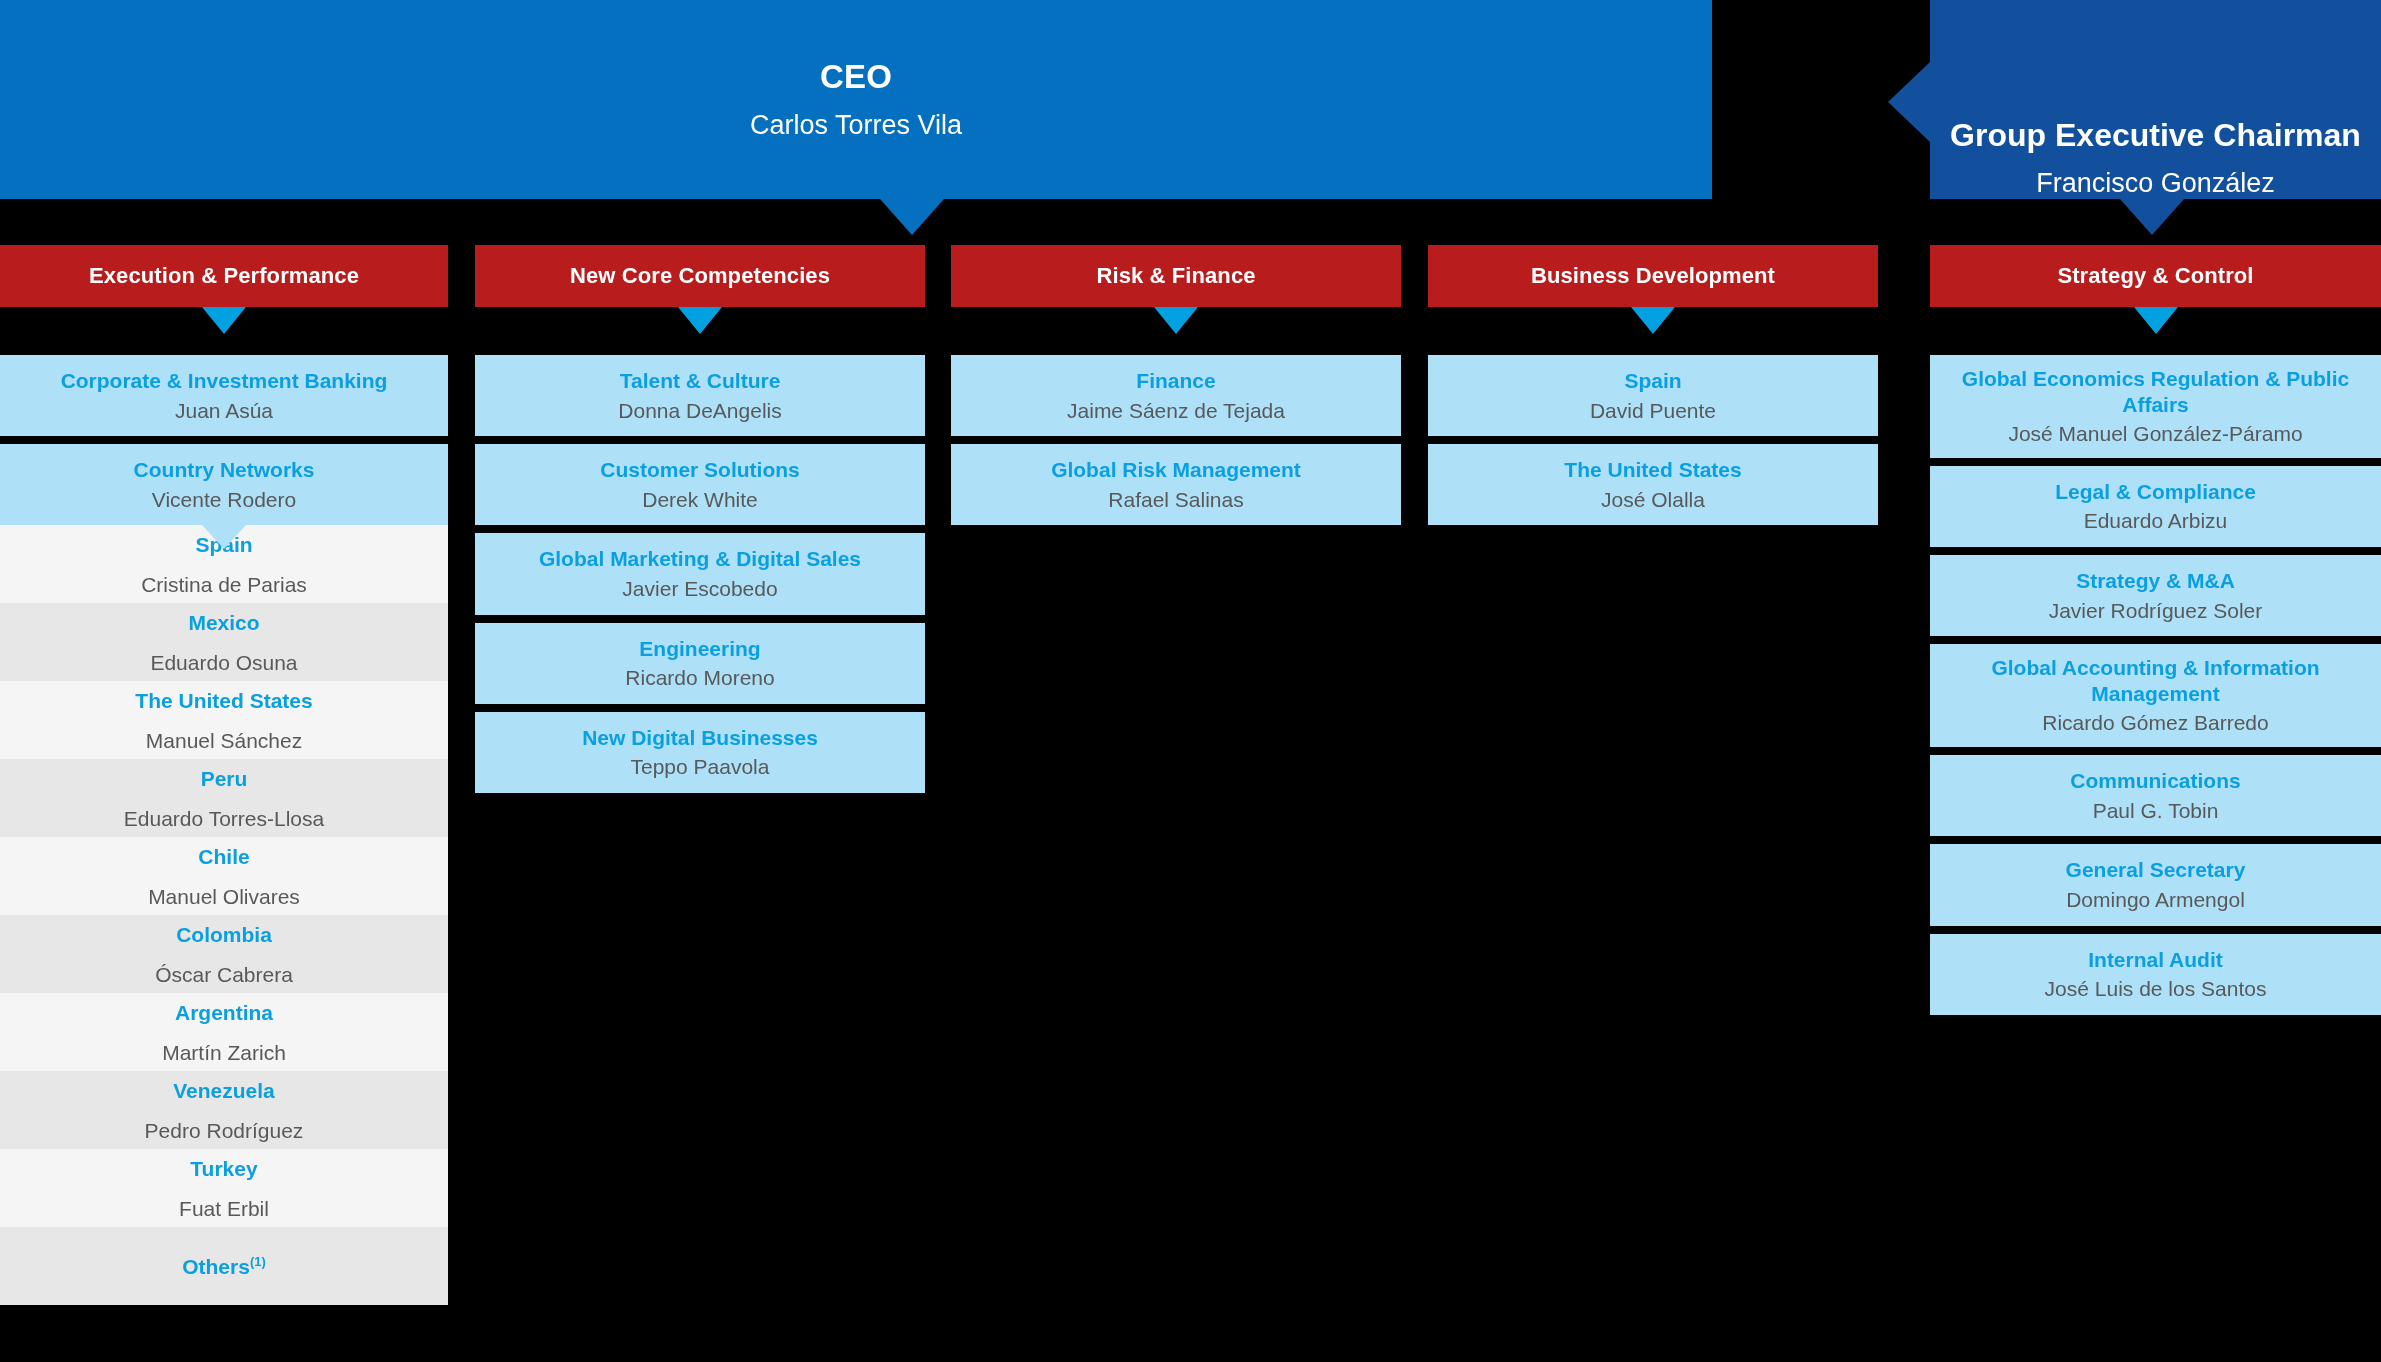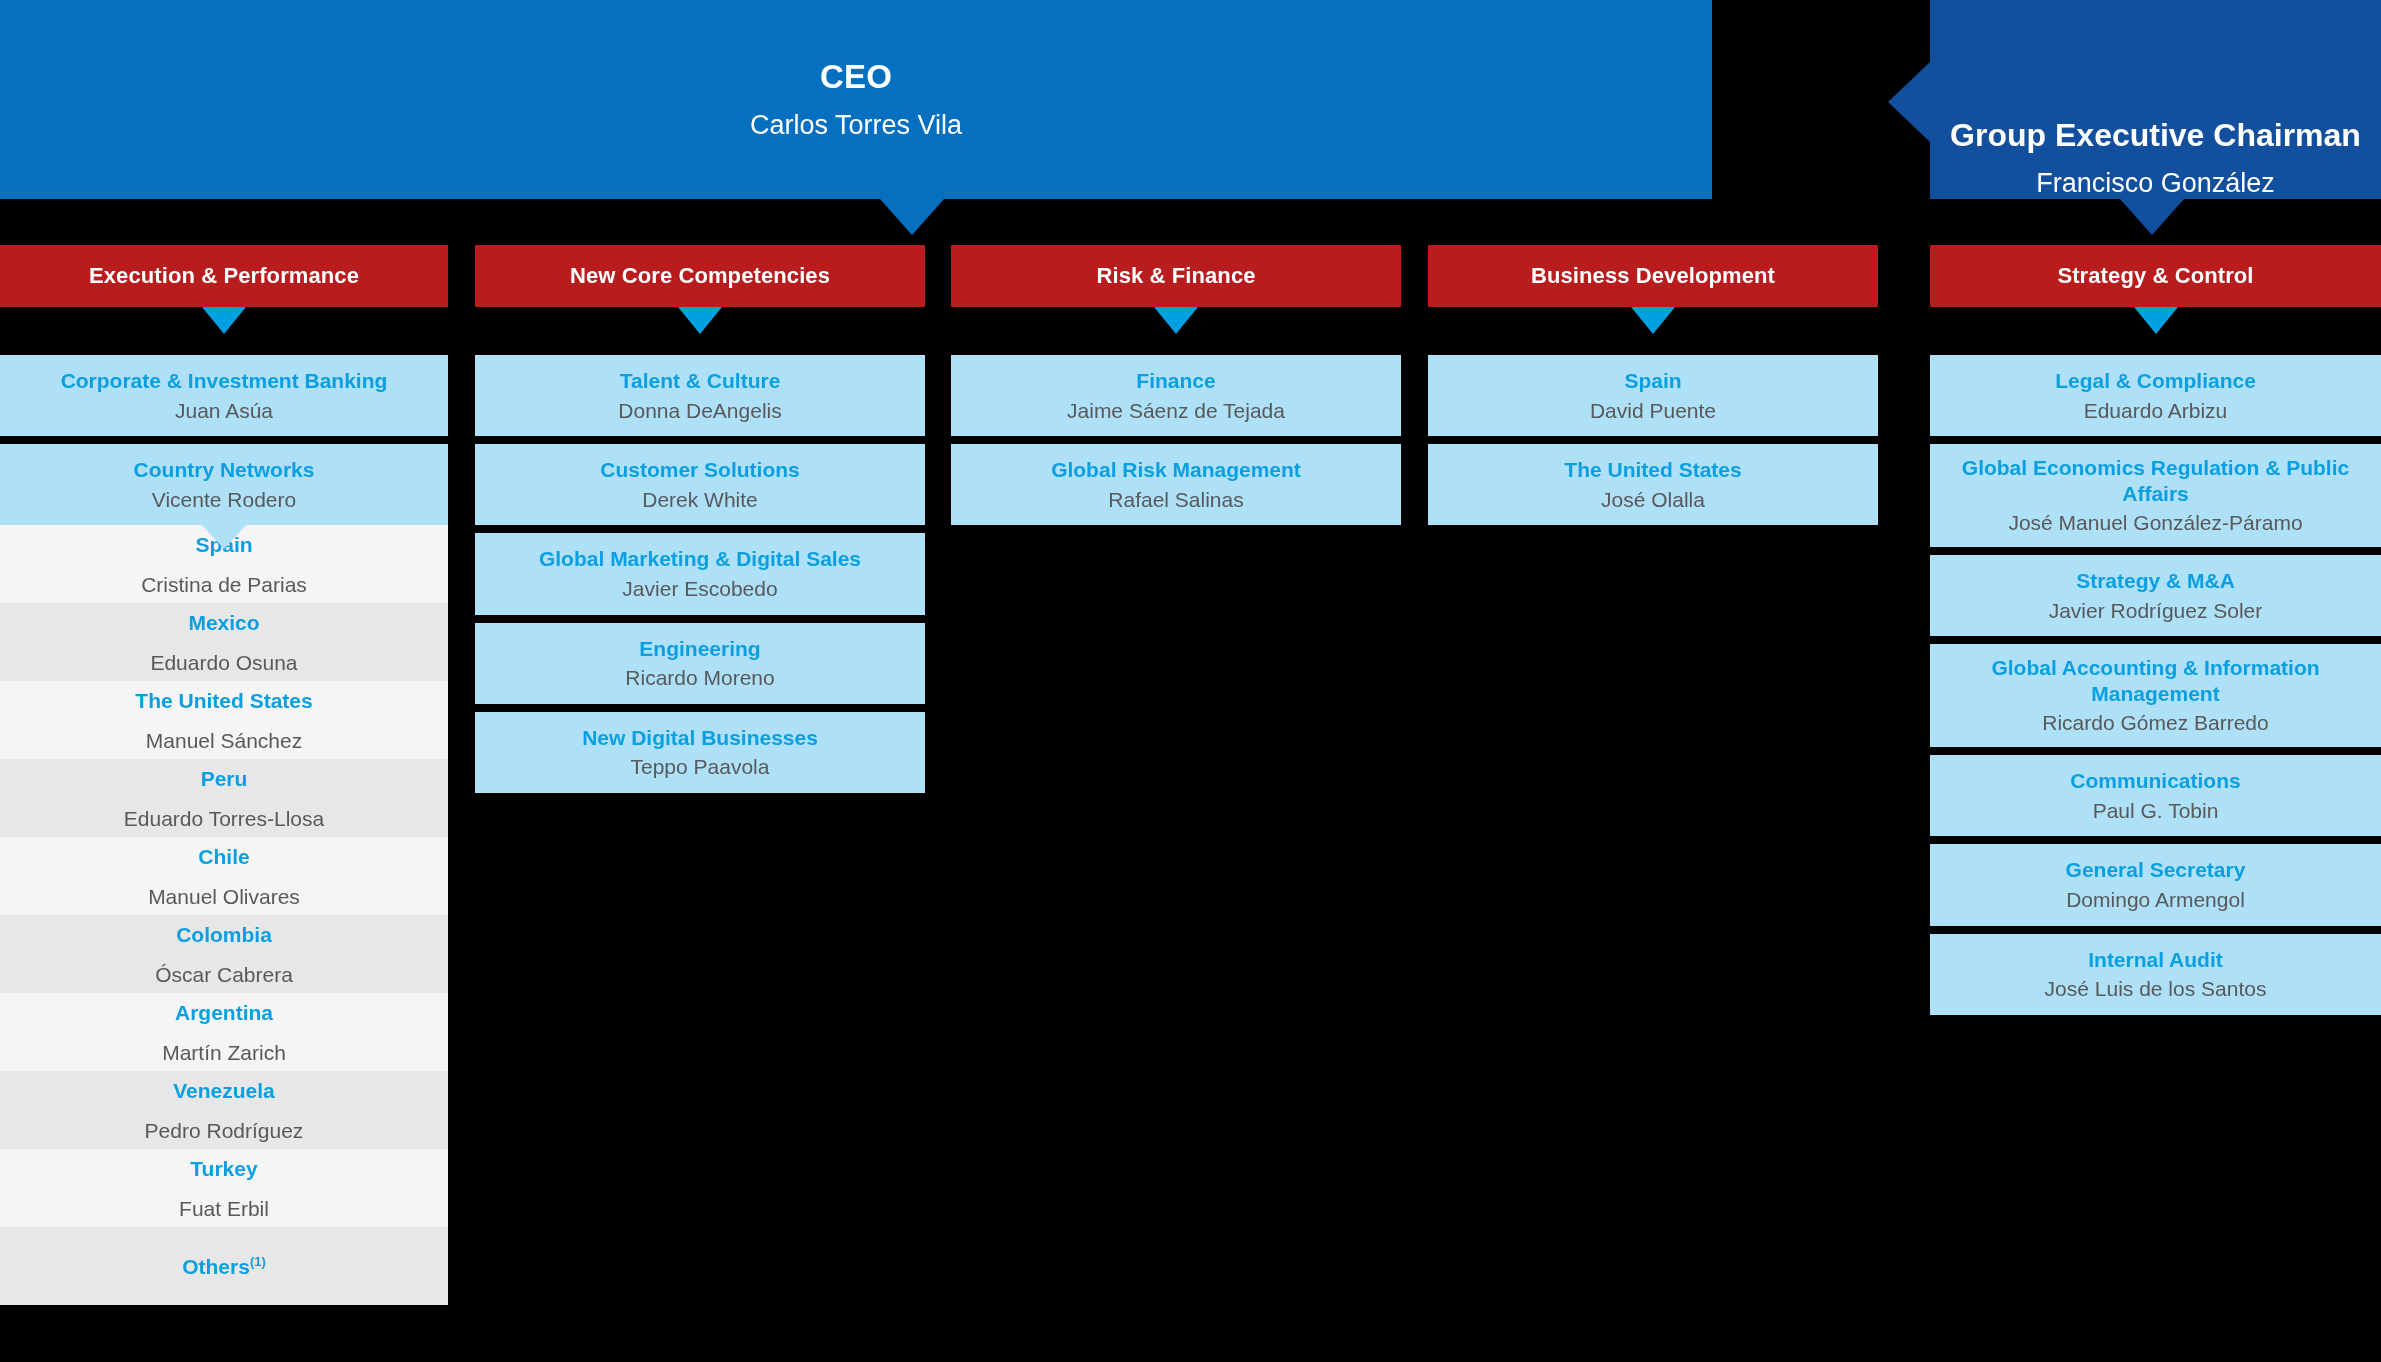--- a/index.html
+++ b/index.html
@@ -378,29 +378,29 @@
             <div class="card-name">José Olalla</div>
           </div>
         </div>
       </div>
     <div class="column" id="col-5">
         <div class="col-header">
           <div class="col-header-label">Strategy &amp; Control</div>
           <div class="col-header-arrow"></div>
         </div>
         <div class="cards">
-          <div class="card">
-            <div class="card-title">Legal &amp; Compliance</div>
-            <div class="card-name">Eduardo Arbizu</div>
-          </div>
           <div class="card two-line">
             <div class="card-title">Global Economics Regulation &amp; Public Affairs</div>
             <div class="card-name">José Manuel González-Páramo</div>
           </div>
           <div class="card">
+            <div class="card-title">Legal &amp; Compliance</div>
+            <div class="card-name">Eduardo Arbizu</div>
+          </div>
+          <div class="card">
             <div class="card-title">Strategy &amp; M&amp;A</div>
             <div class="card-name">Javier Rodríguez Soler</div>
           </div>
           <div class="card two-line">
             <div class="card-title">Global Accounting &amp; Information Management</div>
             <div class="card-name">Ricardo Gómez Barredo</div>
           </div>
           <div class="card">
             <div class="card-title">Communications</div>
             <div class="card-name">Paul G. Tobin</div>

